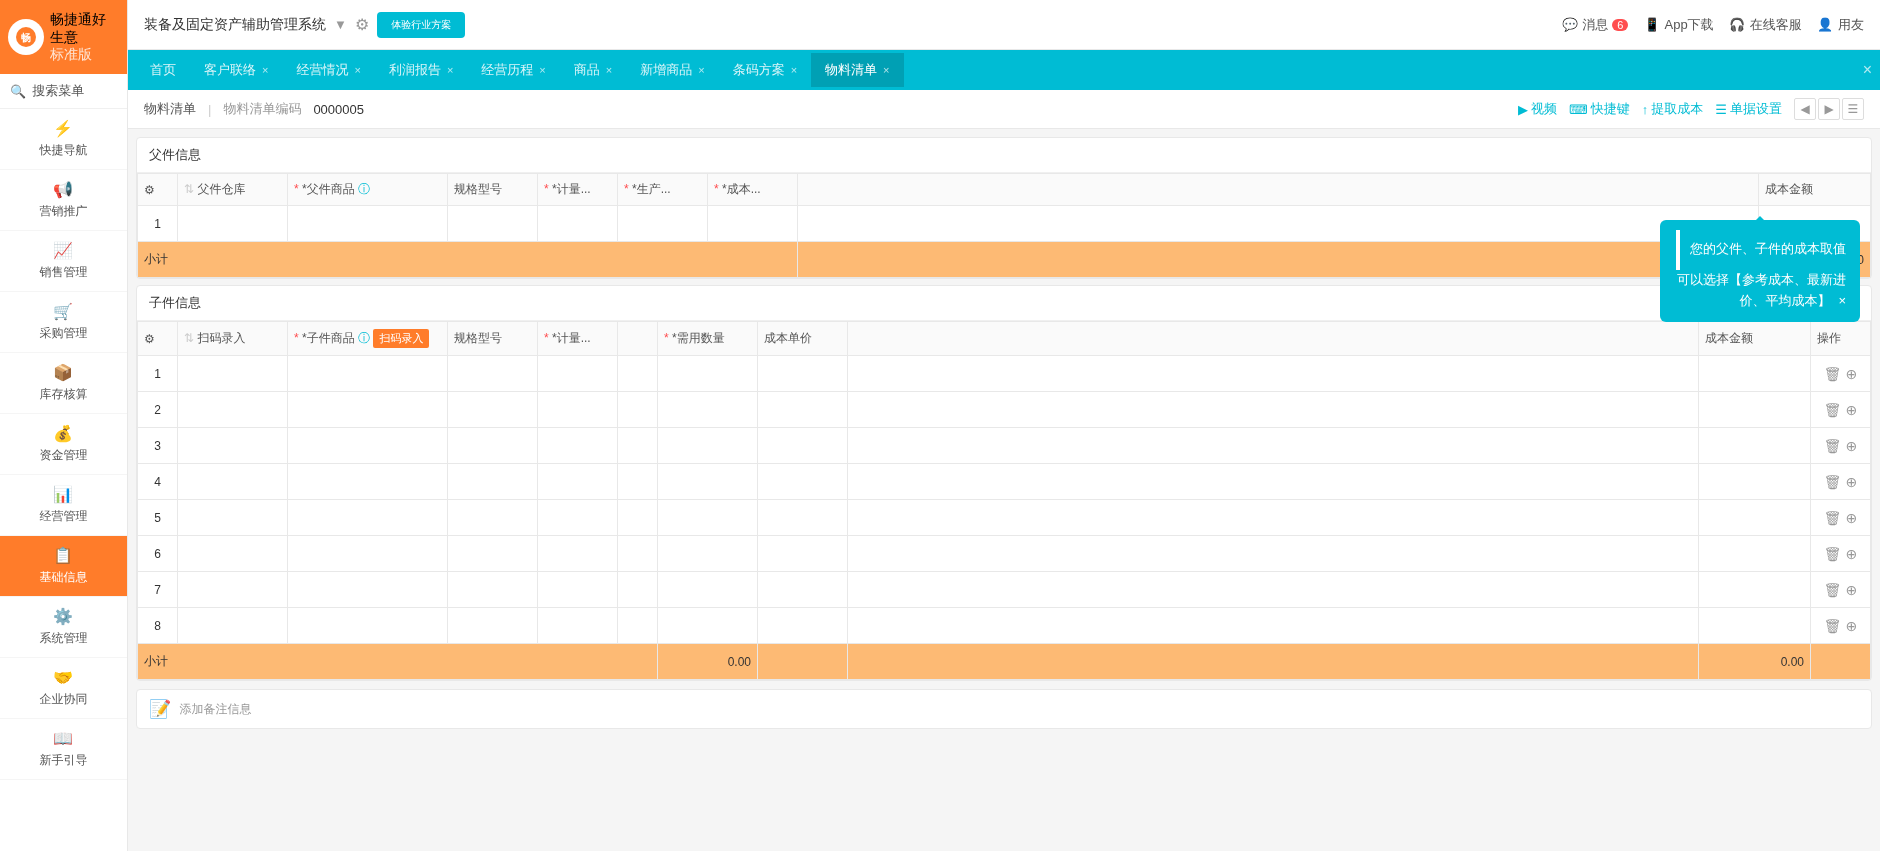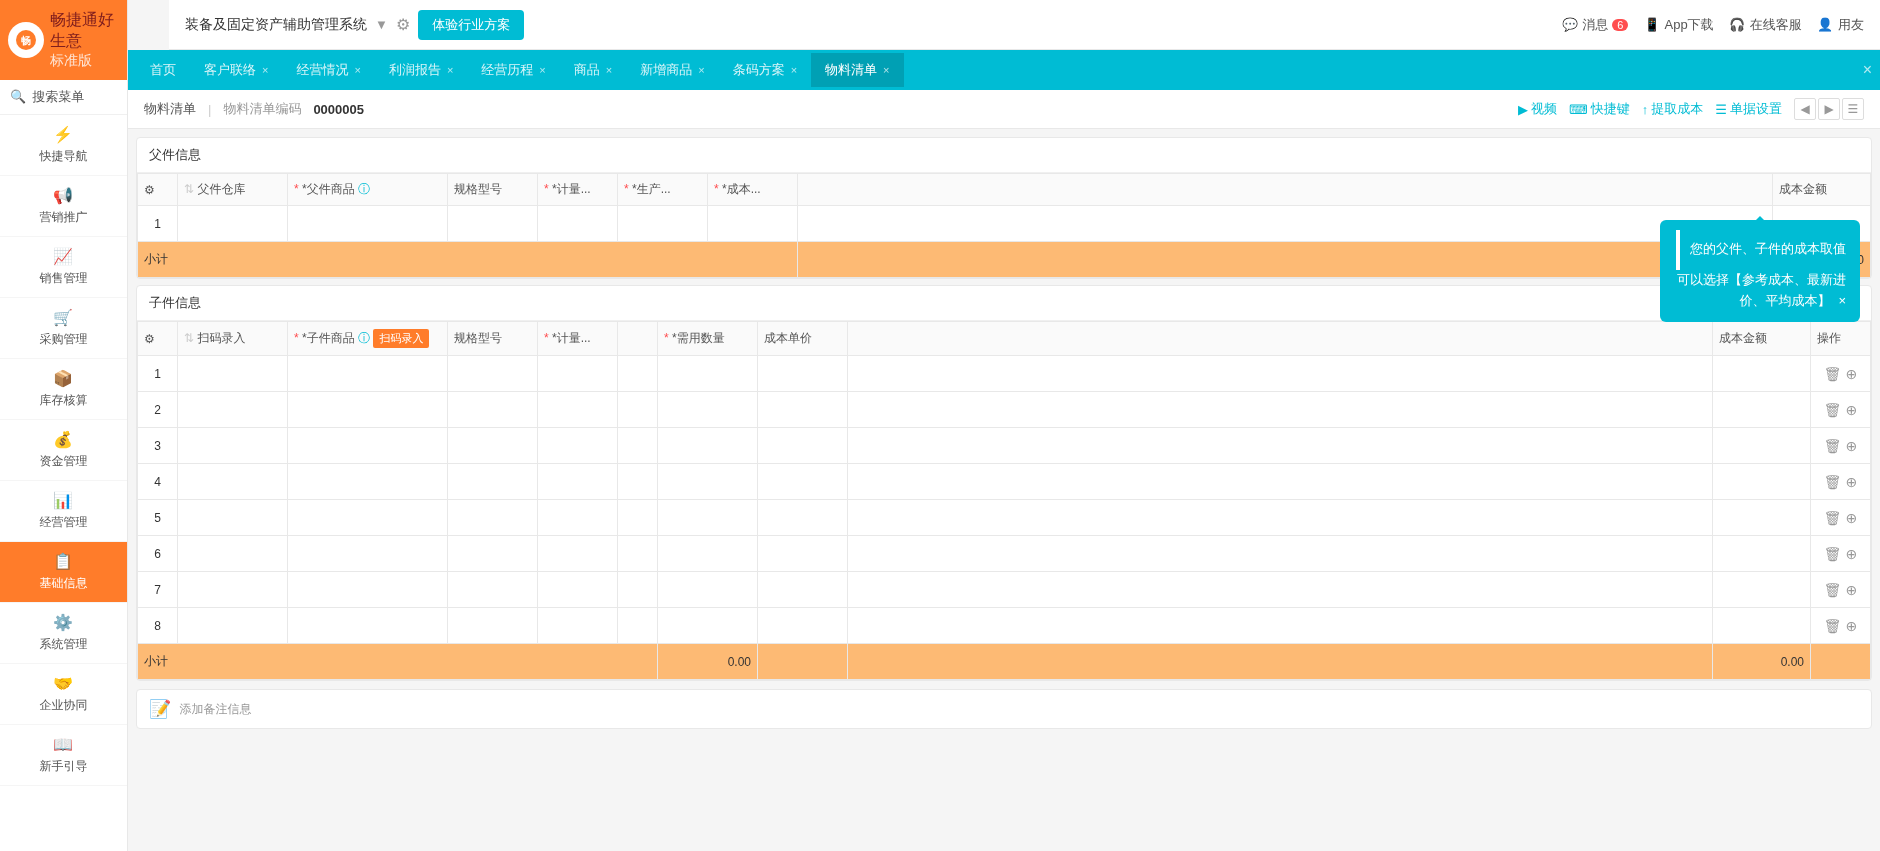--- a/index.html
+++ b/index.html
@@ -25,21 +25,21 @@
     .logo-icon {
       width: 36px;
       height: 36px;
       border-radius: 50%;
       background: #fff;
       display: flex;
       align-items: center;
       justify-content: center;
       flex-shrink: 0;
     }
-    .logo-text { color: #7f1d1d; font-size: 16px; line-height: 1.3; }
+    .logo-text { color: #000000; font-size: 14px; line-height: 1.3; }
     .logo-sub { font-size: 14px; color: rgba(255,255,255,0.8); }
 
     .sidebar-search {
       display: flex;
       align-items: center;
       padding: 8px 10px;
       gap: 6px;
       cursor: pointer;
       color: #555;
       border-bottom: 1px solid #f0f0f0;
@@ -71,42 +71,41 @@
     
     .topbar {
       height: 50px;
       background: #fff;
       display: flex;
       align-items: center;
       justify-content: space-between;
       padding: 0 16px;
       border-bottom: 1px solid #e8e8e8;
       flex-shrink: 0;
-      margin-left: 41px;
     }
     .topbar-left { display: flex; align-items: center; gap: 8px; }
     .topbar-right { display: flex; align-items: center; gap: 16px; color: #555; font-size: 13px; }
     .topbar-right .item { display: flex; align-items: center; gap: 4px; cursor: pointer; }
     .badge {
       background: #ff4d4f;
       color: #fff;
       border-radius: 10px;
       padding: 0 5px;
       font-size: 11px;
       min-width: 16px;
       text-align: center;
     }
     .btn-experience {
       background: #00bcd4;
       color: #fff;
       border: none;
       border-radius: 4px;
       padding: 6px 14px;
       cursor: pointer;
-      font-size: 13px;
+      font-size: 10px;
     }
 
     
     .tabbar {
       background: #00bcd4;
       display: flex;
       align-items: center;
       flex-shrink: 0;
       min-height: 40px;
       padding: 0 8px;
@@ -253,21 +252,21 @@
     }
     .hint-icon { color: #00bcd4; font-size: 18px; }
 
     .col-settings { width: 36px; text-align: center; }
     .col-warehouse { width: 110px; }
     .col-product { width: 160px; }
     .col-spec { width: 90px; }
     .col-unit { width: 80px; }
     .col-produce { width: 90px; }
     .col-cost { width: 90px; }
-    .col-cost-amount { width: 98px; text-align: right; }
+    .col-cost-amount { width: 112px; text-align: right; }
     .col-qty { width: 100px; }
     .col-unit-cost { width: 90px; }
     .col-ops { width: 60px; text-align: center; }
   </style>
 </head>
 <body>
 
 <div class="sidebar">
   <div class="sidebar-logo">
     <div class="logo-icon">
@@ -402,21 +401,21 @@
     <span style="margin-left:auto;color:rgba(255,255,255,0.7);cursor:pointer;font-size:16px;">×</span>
   </div>
 
   <div class="page-content page-wrapper">
 
     <div class="sub-header">
       <div class="sub-header-left">
         <span class="breadcrumb-item">物料清单</span>
         <span style="color:#ccc;">|</span>
         <span style="color:#999;">物料清单编码</span>
-        <span style="color:#333;font-weight:700;">0000005</span>
+        <span style="color:#333;font-weight:400;">0000005</span>
       </div>
       <div class="sub-header-right">
         <div class="action-btn">
           <span>▶</span>
           <span>视频</span>
         </div>
         <div class="action-btn">
           <span>⌨</span>
           <span>快捷键</span>
         </div>

